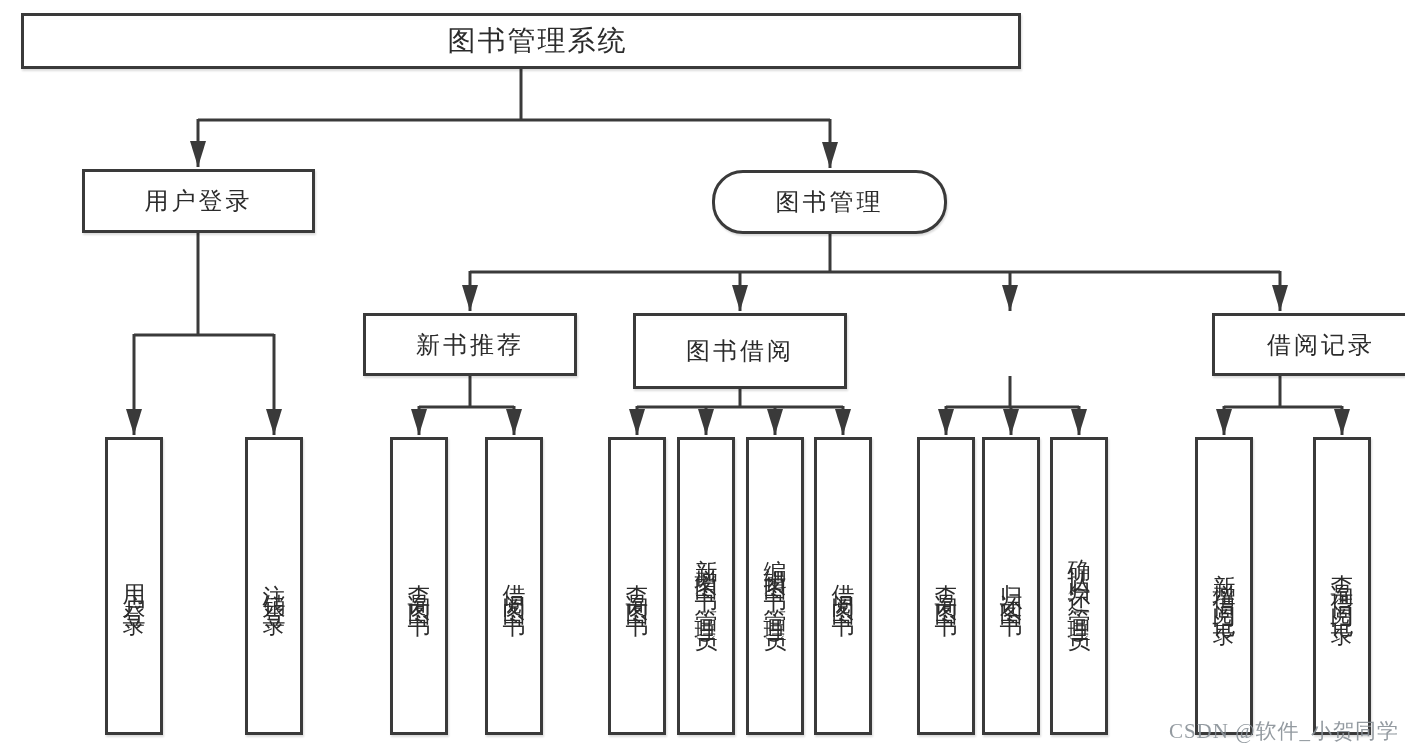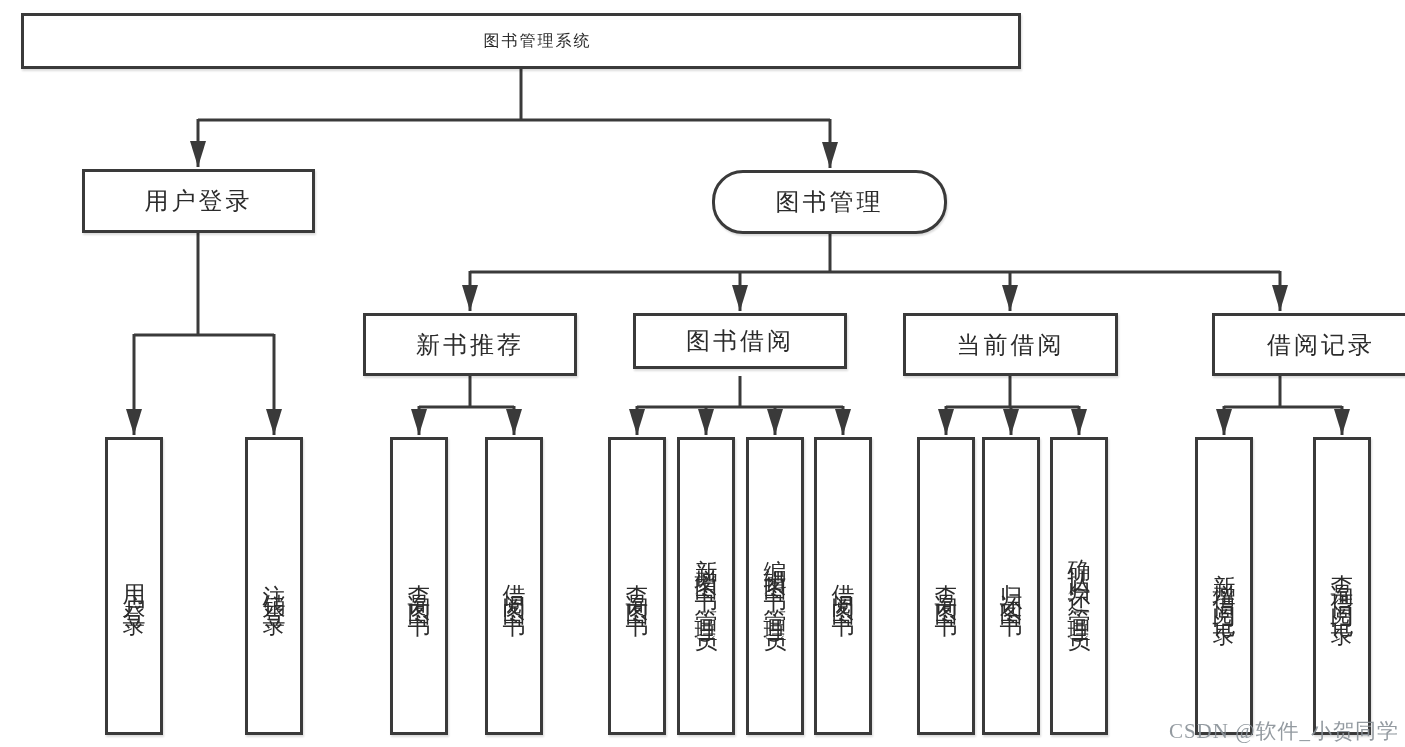--- a/index.html
+++ b/index.html
@@ -14,21 +14,21 @@
   .node{
     position:absolute;
     box-sizing:border-box;
     background:#ffffff;
     border:3px solid #3a3a3a;
     display:flex;align-items:center;justify-content:center;
     color:#2b2b2b;
     box-shadow:1px 2px 2px rgba(0,0,0,0.14);
   }
   .node.h{font-size:24px;letter-spacing:3px;white-space:nowrap;}
-  .node.root{font-size:16px;letter-spacing:2px;padding-left:33px;}
+  .node.root{font-size:28px;letter-spacing:2px;padding-left:33px;}
   .leaf{
     position:absolute;
     box-sizing:border-box;
     width:58px;height:298px;
     background:#ffffff;
     border:3px solid #3a3a3a;
     display:flex;align-items:center;justify-content:center;
     color:#2b2b2b;
     box-shadow:1px 2px 2px rgba(0,0,0,0.14);
   }
@@ -124,25 +124,22 @@
   <div class="node h" style="left:82px;top:169px;width:233px;height:64px;">
     <span>用户登录</span>
   </div>
   <div class="node h" style="left:712px;top:170px;width:235px;height:64px;border-radius:31px;">
     <span>图书管理</span>
   </div>
 
   <div class="node h" style="left:363px;top:313px;width:214px;height:63px;">
     <span>新书推荐</span>
   </div>
-  <div class="node h" style="left:633px;top:313px;width:214px;height:56px;">
+  <div class="node h" style="left:633px;top:313px;width:214px;height:76px;">
     <span>图书借阅</span>
-  </div>
-  <div class="node h" style="left:903px;top:313px;width:215px;height:63px;">
-    <span>当前借阅</span>
   </div>
   <div class="node h" style="left:1172px;top:313px;width:218px;height:63px;margin-left:40px;">
     <span>借阅记录</span>
   </div>
 
   <div class="leaf" style="left:105px;top:437px;">
     <span>用户登录</span>
   </div>
   <div class="leaf" style="left:245px;top:437px;">
     <span>注销登录</span>

